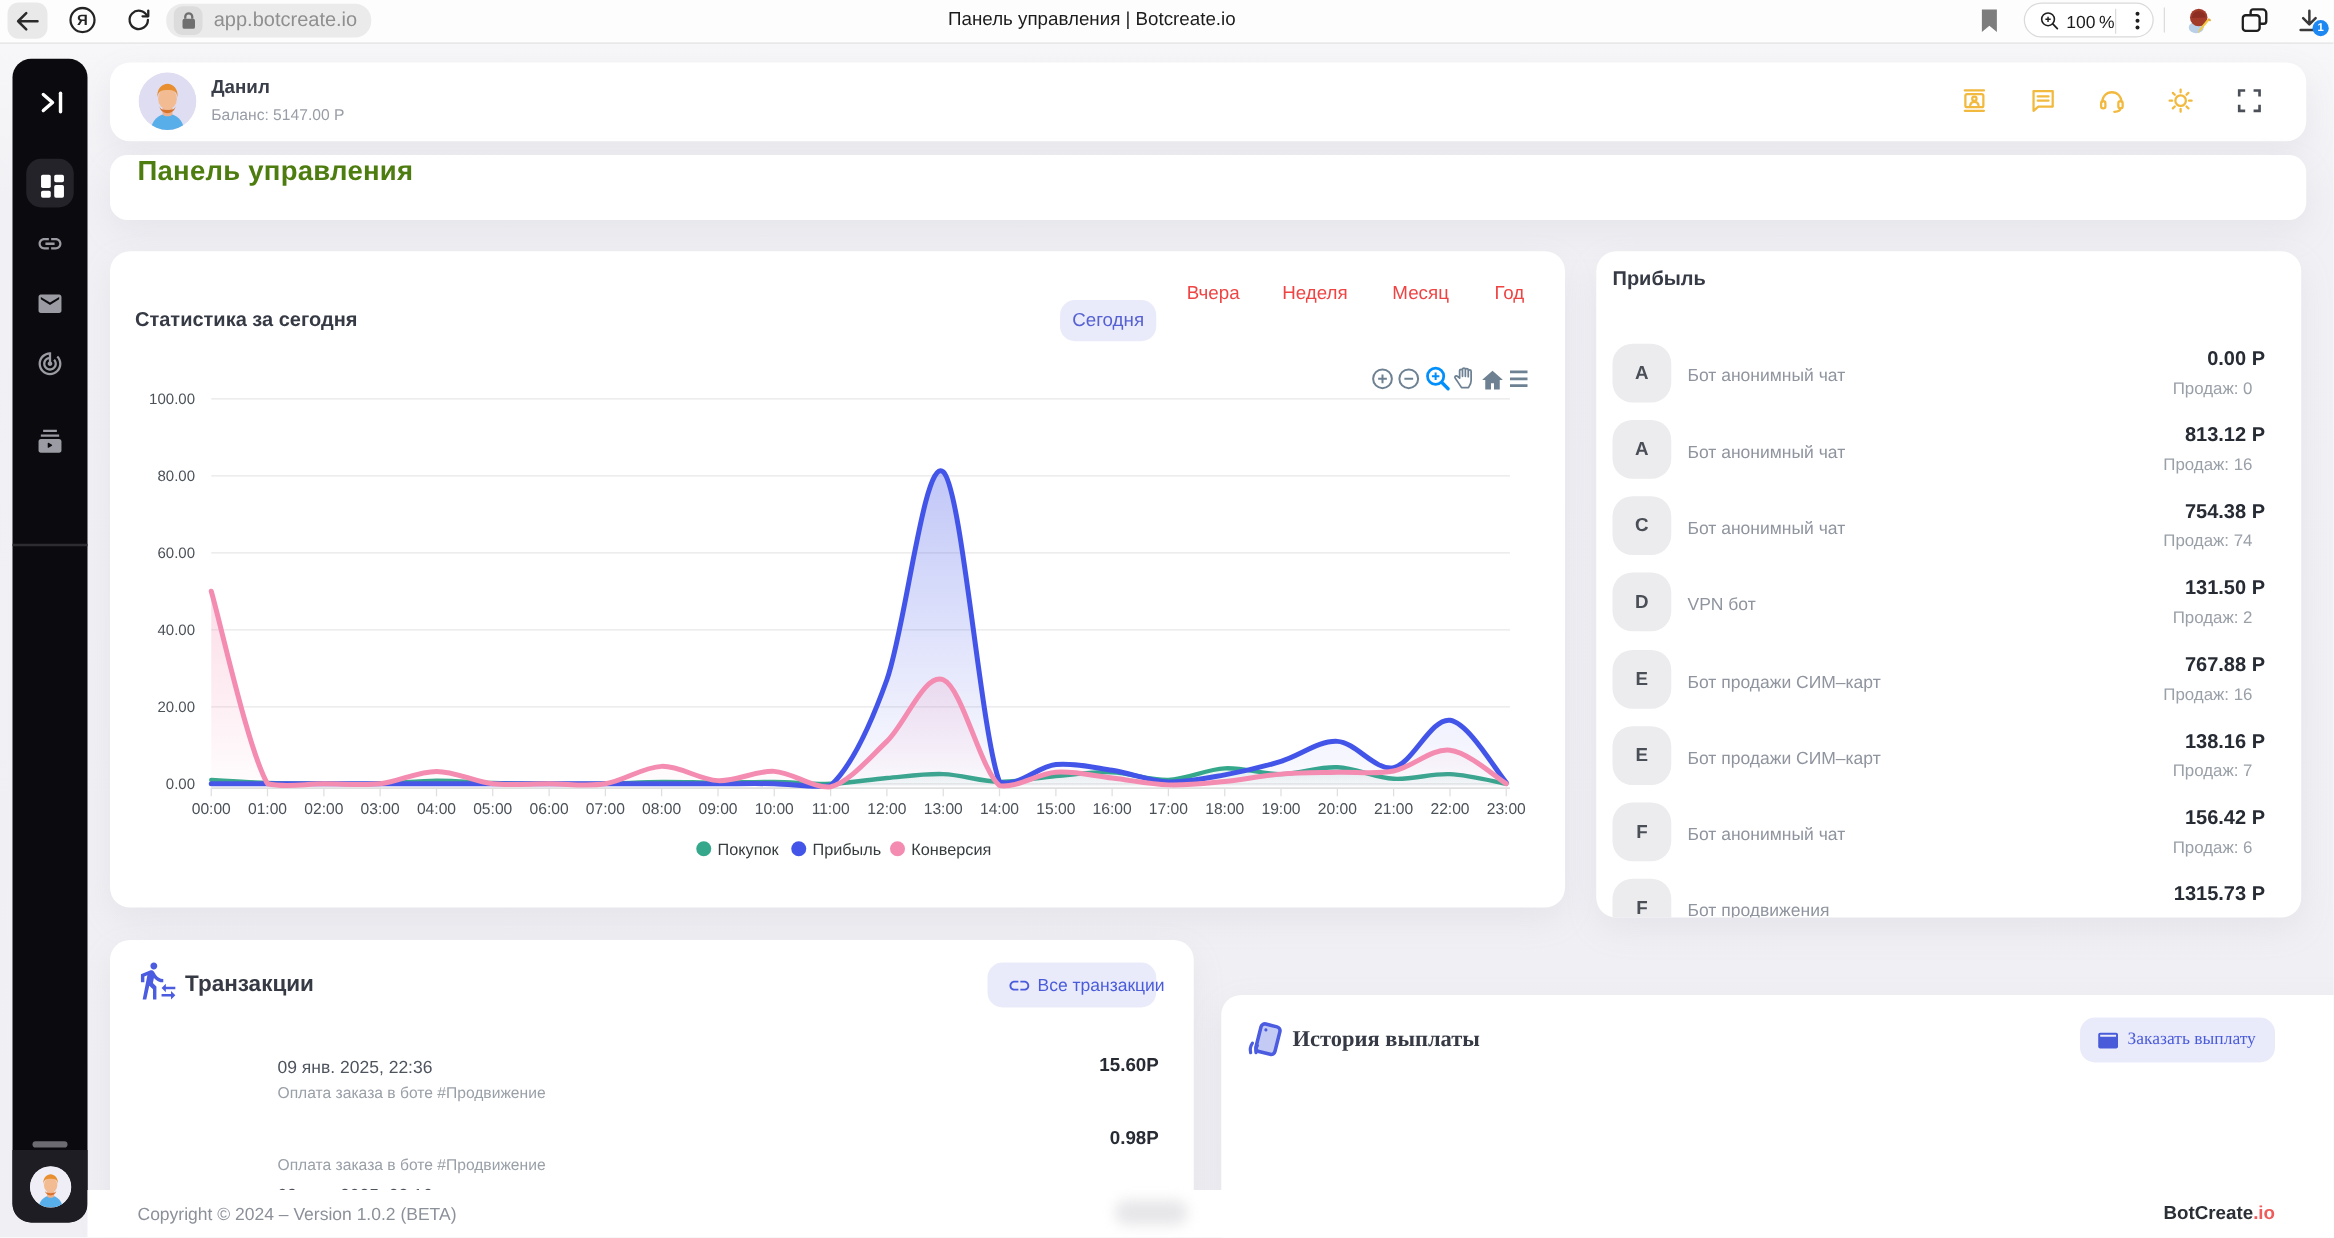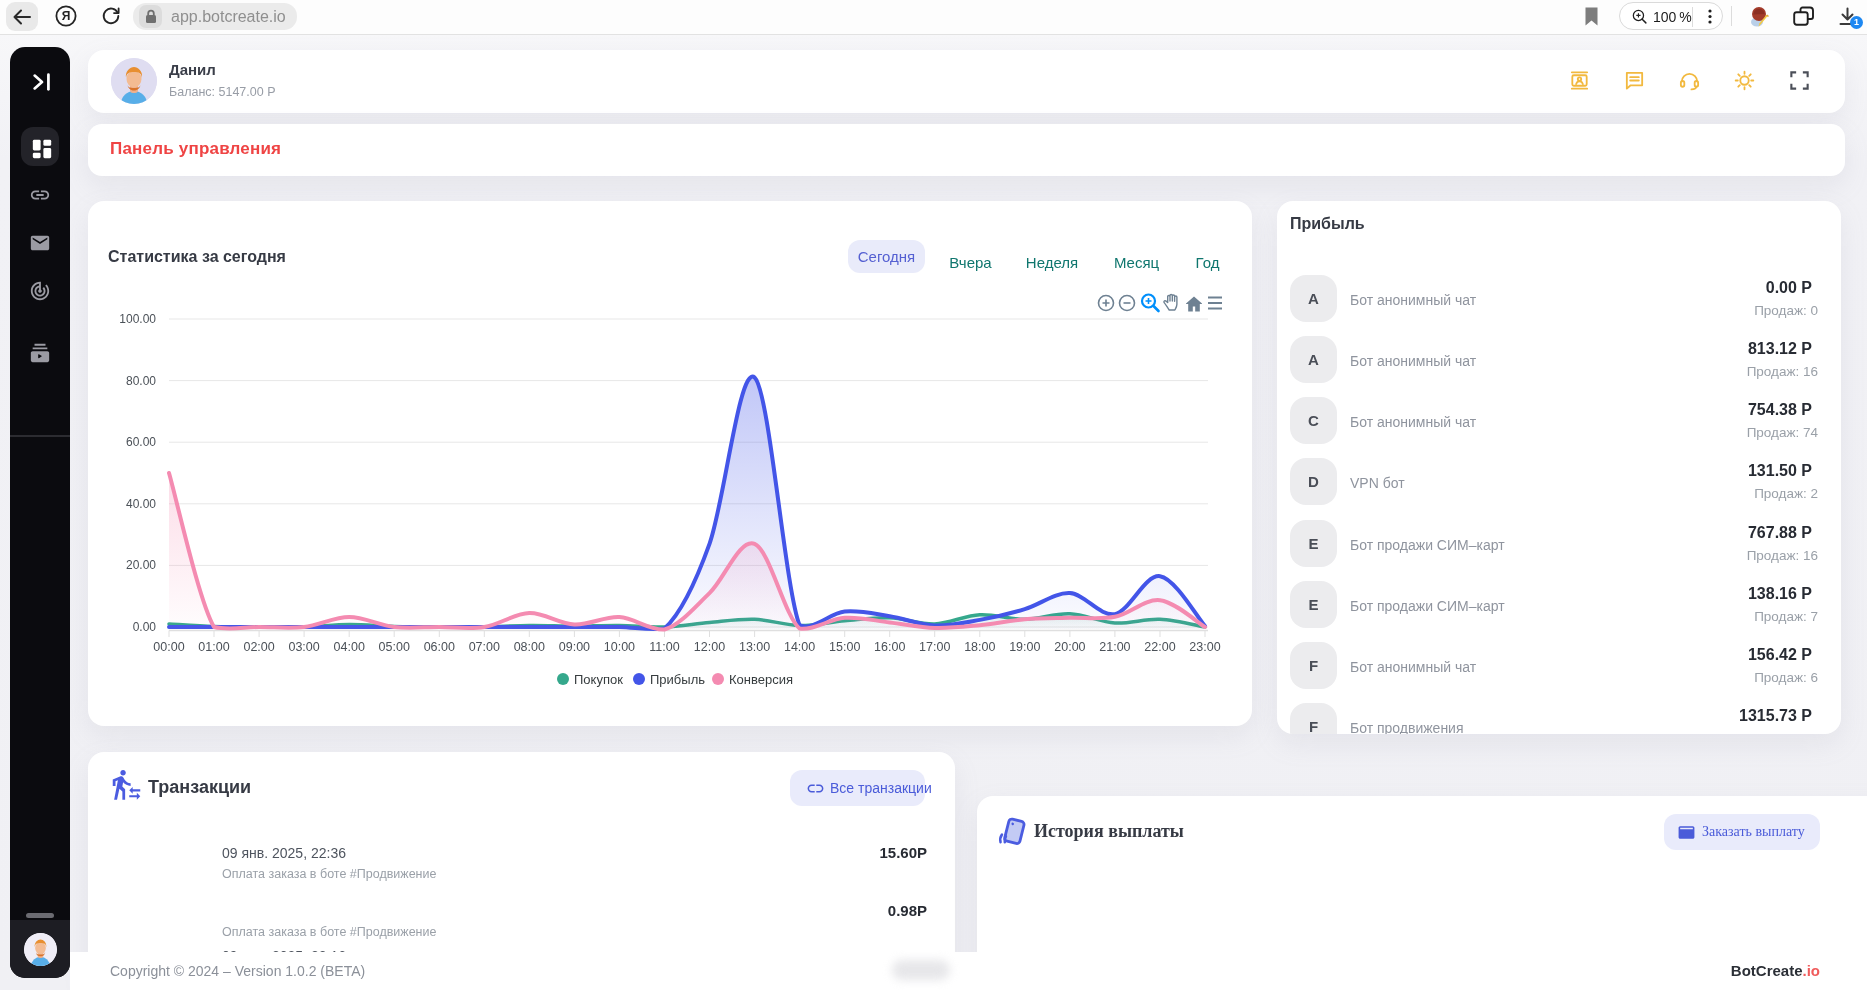--- a/index.html
+++ b/index.html
@@ -40,41 +40,41 @@
 
   
   #hdr { left:88px; top:50px; width:1757px; height:63px;padding-left:33px; }
   .avatar { border-radius:50%; overflow:hidden; position:absolute; }
   #hdr-name { position:absolute; left:81px; top:11px; font-size:15px; font-weight:bold; color:#3a3e49; }
   #hdr-bal  { position:absolute; left:81px; top:35px; font-size:12.5px; color:#989da6; }
   .hico { position:absolute; top:19px; width:23px; height:23px; }
 
   
   #titleband { left:88px; top:124px; width:1757px; height:52px; border-radius:14px; }
-  #titleband h1 { font-size:17px; color:#ef4444; position:absolute; left:22px; top:15px;
+  #titleband h1 { font-size:22px; color:#4d7c0f; position:absolute; left:22px; top:0;
                   font-weight:bold; letter-spacing:0.2px; }
 
   
   #chartcard { left:88px; top:201px; width:1164px; height:525px; }
   #chart-title { position:absolute; left:20px; top:24px; font-size:16px; font-weight:bold; color:#363a44;margin-top:23px; }
   .tab { position:absolute; top:17px; height:33px; line-height:33px; font-size:15px;
-         color:#0f766e; text-align:center;margin-top:28px; }
+         color:#ef4444; text-align:center; }
   #tab-active { position:absolute; left:760px; top:17px; width:77px; height:33px;
                 background:#e9ebfa; border-radius:12px; color:#5560d2; font-size:15px;
                 line-height:33px; text-align:center;margin-top:22px; }
 
   
   #profit { left:1277px; top:201px; width:564px; height:533px; overflow:hidden; }
   #profit h2 { position:absolute; left:13px; top:14px; font-size:16px; color:#363a44; }
   .prow .av { position:absolute; left:13px; width:47px; height:47px; background:#ececee;
               border-radius:16px; font-size:15px; font-weight:bold; color:#4a4e57;
               text-align:center; line-height:47px; }
   .prow .nm { position:absolute; left:73px; font-size:14px; color:#8f949e; }
   .prow .amt { position:absolute; right:29px; font-size:16px; font-weight:bold; color:#272b33; text-align:right; }
-  .prow .sls { position:absolute; right:23px; font-size:13.5px; color:#9aa0a8; text-align:right; }
+  .prow .sls { position:absolute; right:39px; font-size:13.5px; color:#9aa0a8; text-align:right; }
 
   
   #trans { left:88px; top:752px; width:867px; height:238px; }
   #hist  { left:977px; top:796px; width:960px; height:238px;font-family:Liberation Serif, serif; }
   .bc-title { position:absolute; font-size:18px; font-weight:bold; color:#363a44; }
   .pillbtn { position:absolute; background:#e9ebfb; border-radius:12px; color:#4a5bd9;
              font-size:14px; white-space:nowrap;padding-left:40px; }
   .trow-d { position:absolute; left:134px; font-size:14px; color:#4e545e; }
   .trow-s { position:absolute; left:134px; font-size:12.5px; color:#9aa0a8; }
   .trow-a { position:absolute; right:28px; font-size:15px; font-weight:bold; color:#272b33; }
@@ -105,20 +105,21 @@
   </svg>
   <div id="urlpill">
     <div id="lockbox">
       <svg style="position:absolute;left:4.5px;top:4px" width="14" height="15" viewBox="0 0 14 15">
         <rect x="2" y="6" width="10" height="8" rx="1.5" fill="#6f6f6f"></rect>
         <path d="M4.2 6V4.4a2.8 2.8 0 0 1 5.6 0V6" stroke="#6f6f6f" stroke-width="1.8" fill="none"></path>
       </svg>
     </div>
     <div id="urltext">app.botcreate.io</div>
   </div>
+  <div id="tabtitle">Панель управления | Botcreate.io</div>
   <svg class="abs" style="left:1584px;top:6px" width="15" height="21" viewBox="0 0 15 21">
     <path d="M1.5 1.5 h12 v18 l-6-5 -6 5 z" fill="#7d7d7d"></path>
   </svg>
   <div id="zoompill">
     <svg class="abs" style="left:11px;top:5px" width="17" height="17" viewBox="0 0 24 24">
       <circle cx="10.5" cy="10.5" r="7.2" stroke="#1f1f1f" stroke-width="1.8" fill="none"></circle>
       <path d="M10.5 7.5v6M7.5 10.5h6" stroke="#1f1f1f" stroke-width="1.6"></path>
       <path d="M15.8 15.8 L21 21" stroke="#1f1f1f" stroke-width="2" stroke-linecap="round"></path>
     </svg>
     <div class="abs" style="left:33px;top:6px;font-size:14px;color:#1c1c1c;">100 %</div>

